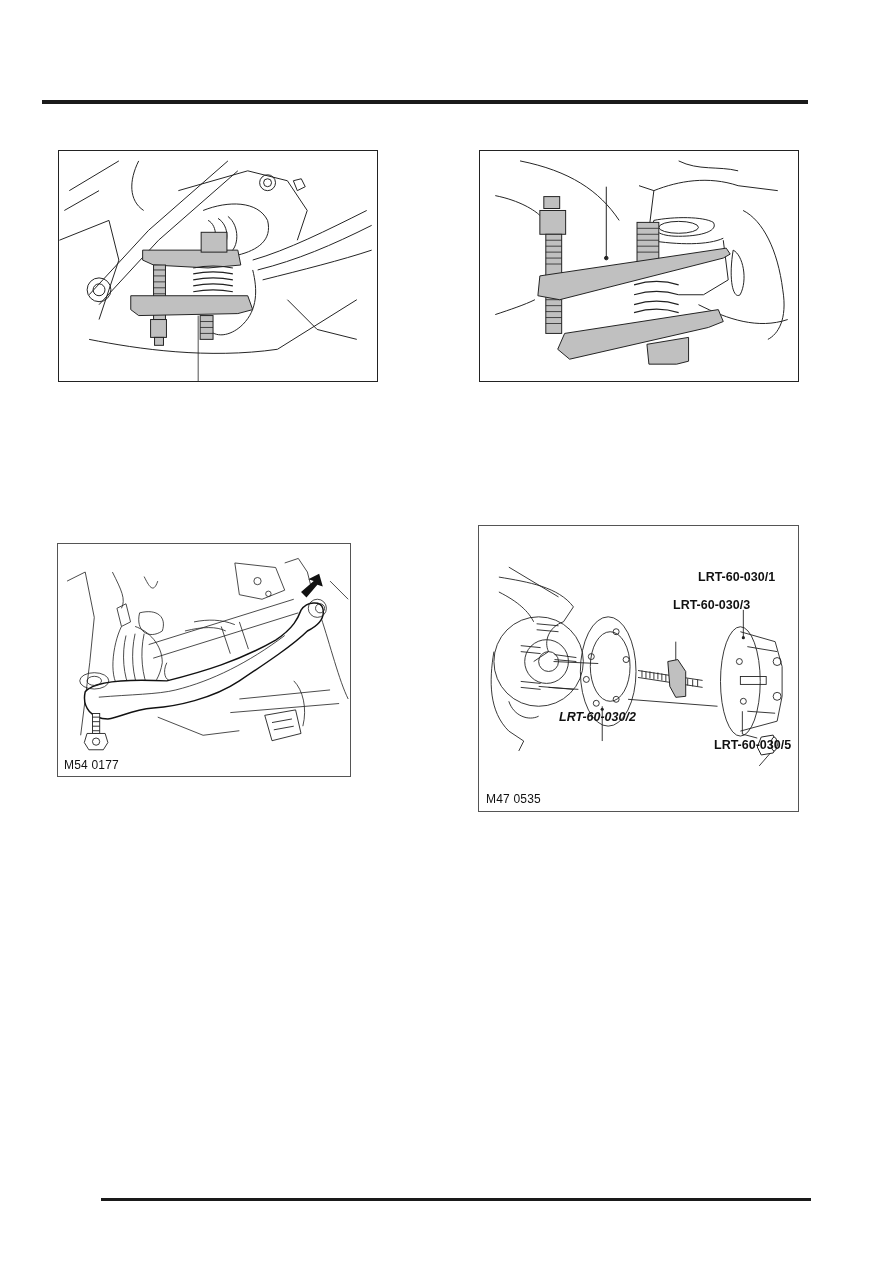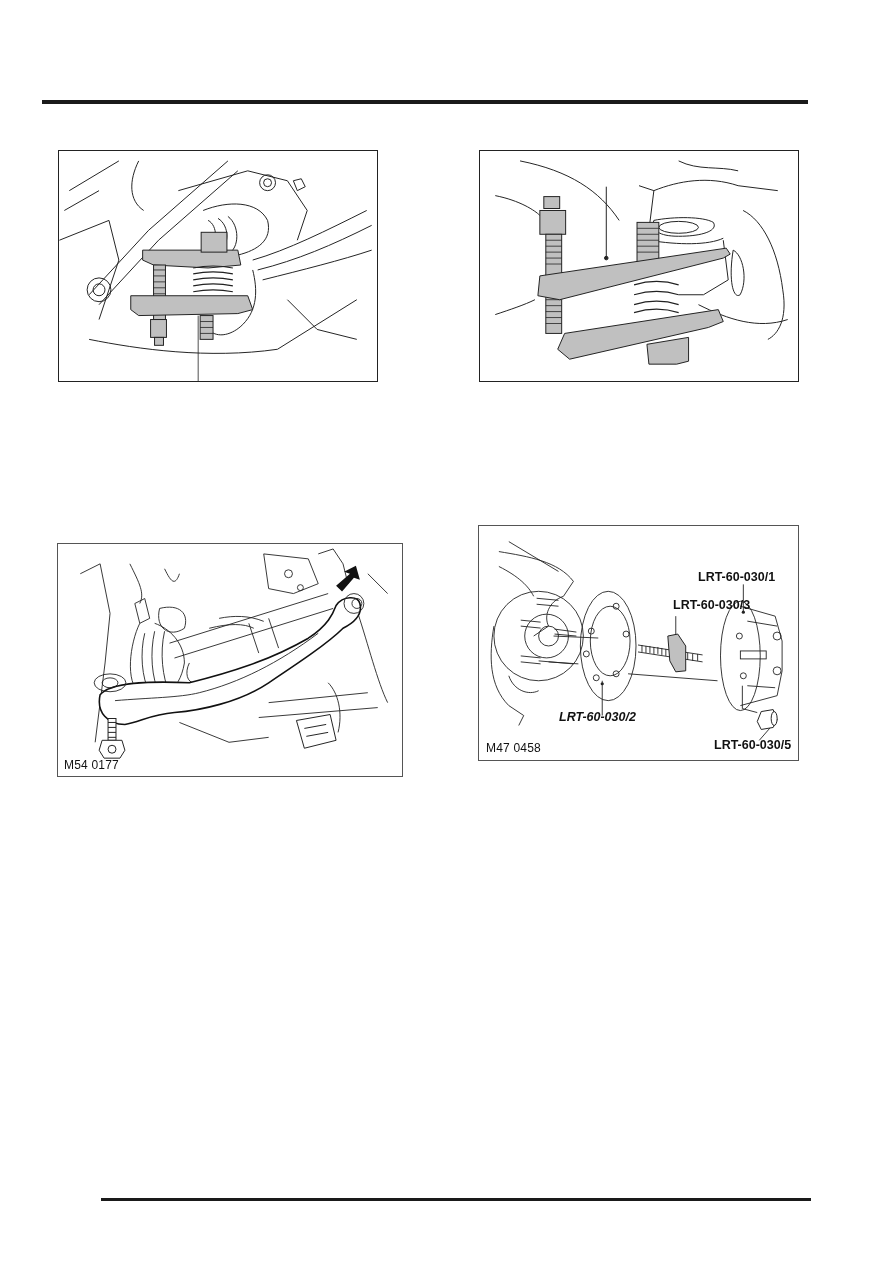--- a/index.html
+++ b/index.html
@@ -3,22 +3,22 @@
 <meta charset="utf-8">
 <style>
   html, body { margin: 0; padding: 0; background: #ffffff; }
   body { width: 893px; height: 1263px; position: relative; overflow: hidden; font-family: "Liberation Sans", sans-serif; }
   .rule { position: absolute; background: #1a1a1a; }
   .rule-top { left: 42px; top: 100px; width: 766px; height: 4px; }
   .rule-bottom { left: 101px; top: 1198px; width: 710px; height: 3px; }
   .figure { position: absolute; border: 1.5px solid #222; background: #fff; box-sizing: border-box; overflow: hidden; }
   .fig1 { left: 58px; top: 150px; width: 320px; height: 232px; }
   .fig2 { left: 479px; top: 150px; width: 320px; height: 232px; }
-  .fig3 { left: 57px; top: 543px; width: 346px; height: 234px; border-color:#555; }
-  .fig4 { left: 478px; top: 525px; width: 321px; height: 236px; border-color:#555; }
+  .fig3 { left: 57px; top: 543px; width: 294px; height: 234px; border-color:#555; }
+  .fig4 { left: 478px; top: 525px; width: 321px; height: 287px; border-color:#555; }
   .figure svg { position: absolute; left: 0; top: 0; width: 100%; height: 100%; }
   .fig-code { position: absolute; font-size: 12px; color: #111; letter-spacing: 0.2px; }
   .callout { position: absolute; font-size: 12.5px; font-weight: bold; color: #111; white-space: nowrap; }
 </style>
 </head>
 <body>
 
 <div class="rule rule-top"></div>
 
 <div class="figure fig1">
@@ -209,16 +209,16 @@
       <path d="M284 186 L296 184 L300 194 L296 202 L284 204 L280 196 Z"></path>
       <ellipse cx="297" cy="193" rx="3" ry="7"></ellipse>
     </g>
     <circle cx="124" cy="158" r="1.6" fill="#222"></circle>
     <circle cx="266" cy="86" r="1.6" fill="#222"></circle>
   </svg>
   <div class="callout" style="left:219px; top:44px;">LRT-60-030/1</div>
   <div class="callout" style="left:155px; top:72px;margin-left:39px;">LRT-60-030/3</div>
   <div class="callout" style="left:80px; top:184px;font-style:italic;">LRT-60-030/2</div>
   <div class="callout" style="left:219px; top:212px;padding-left:16px;">LRT-60-030/5</div>
-  <div class="fig-code" style="left:7px; bottom:5px;">M47 0458</div>
+  <div class="fig-code" style="left:7px; bottom:5px;">M47 0535</div>
 </div>
 
 <div class="rule rule-bottom"></div>
 
 </body></html>

